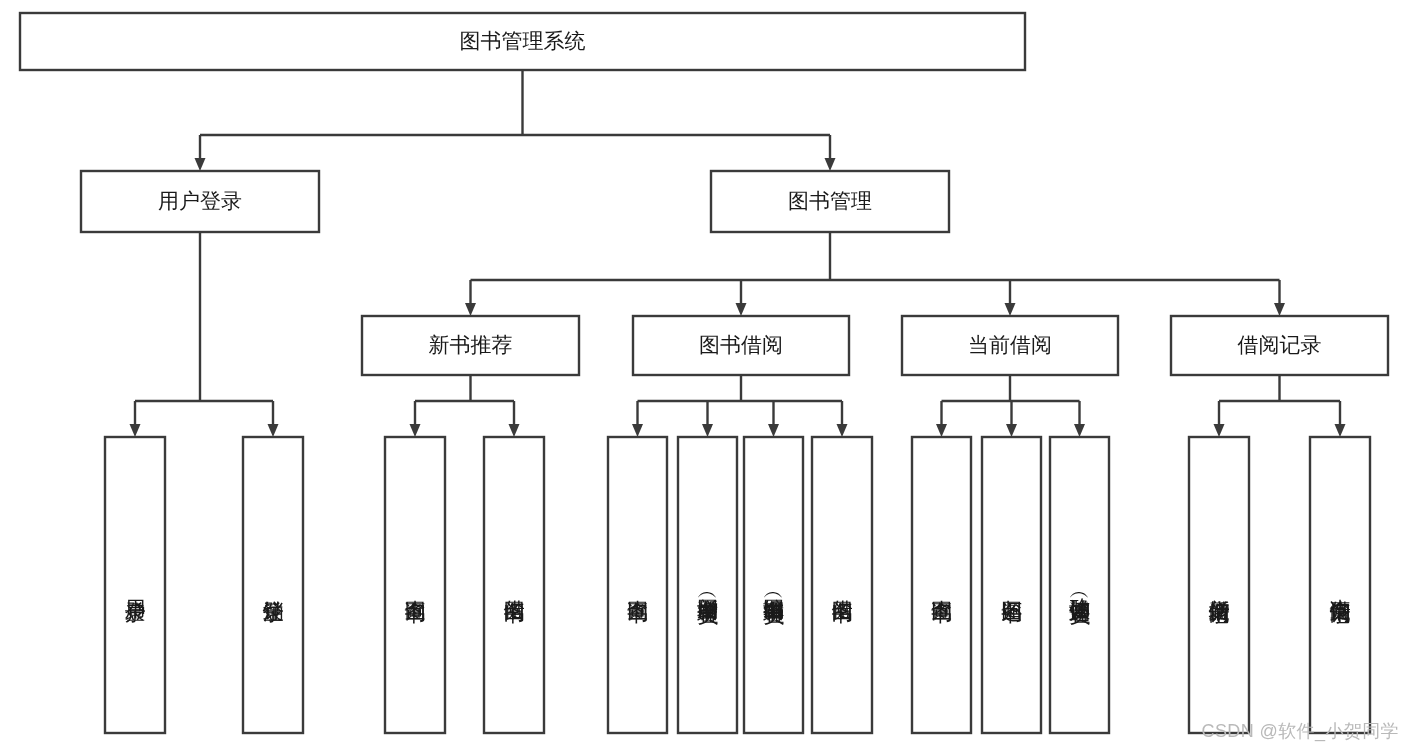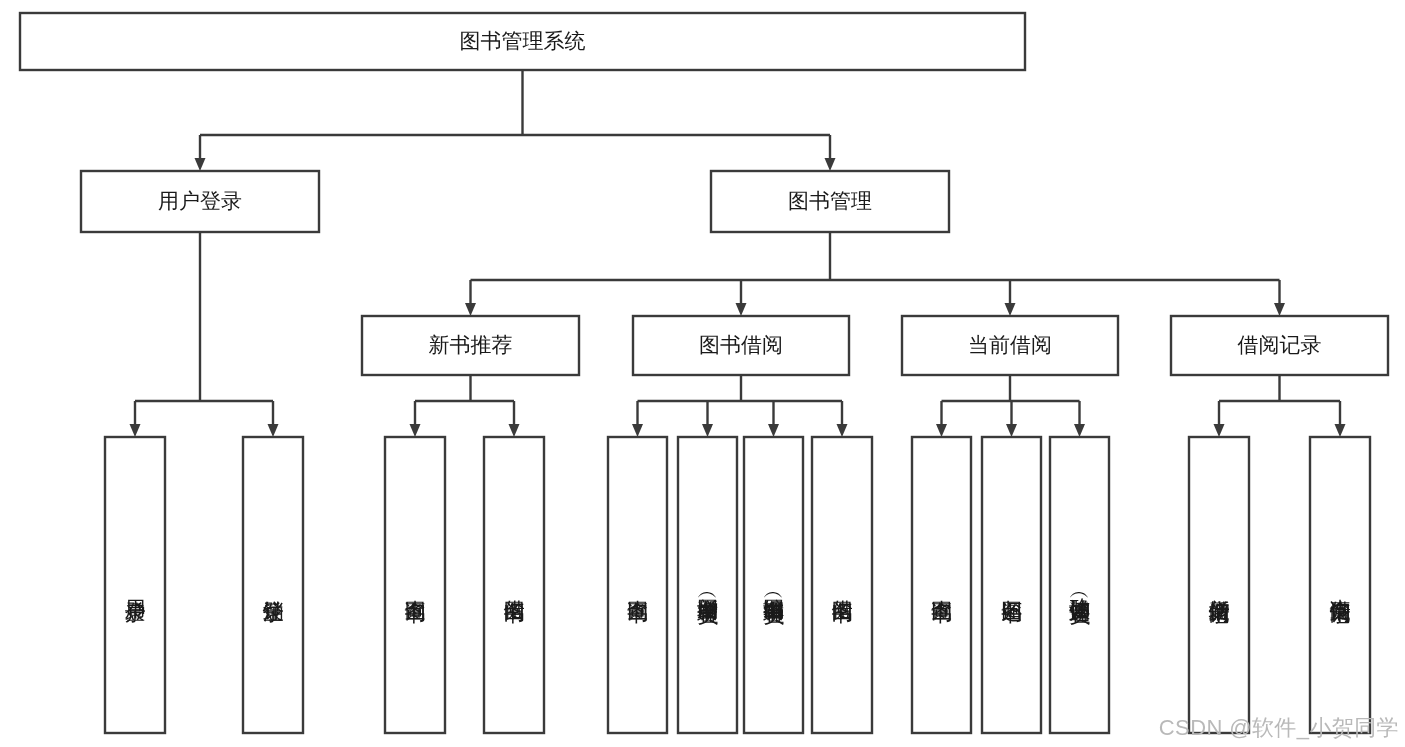--- a/index.html
+++ b/index.html
@@ -59,21 +59,21 @@
     letter-spacing: 1px;
     text-align: center;
     white-space: nowrap;
     pointer-events: none;
   }
   .watermark {
     position: absolute;
     right: 6px;
     bottom: 4px;
     font-family: "Liberation Sans", "DejaVu Sans", sans-serif;
-    font-size: 22px;
+    font-size: 18px;
     color: #b9b9b9;
     letter-spacing: 0.4px;
     white-space: nowrap;
   }
 </style>
 </head>
 <body>
 
 <div id="diagram-root">
   <svg id="diagram-svg" viewBox="0 0 1405 747" xmlns="http://www.w3.org/2000/svg">

